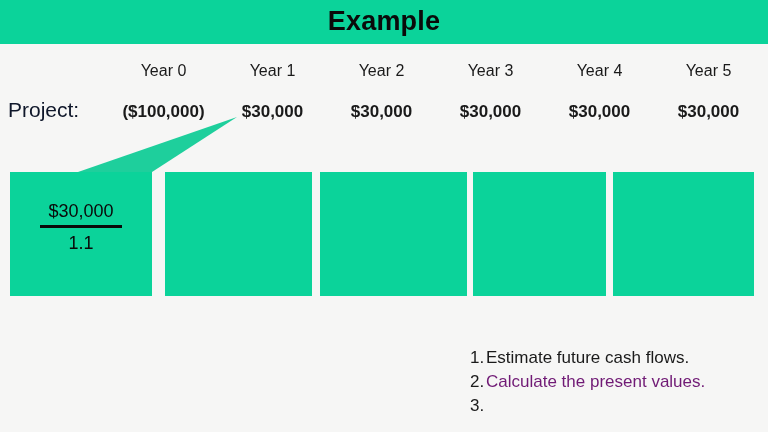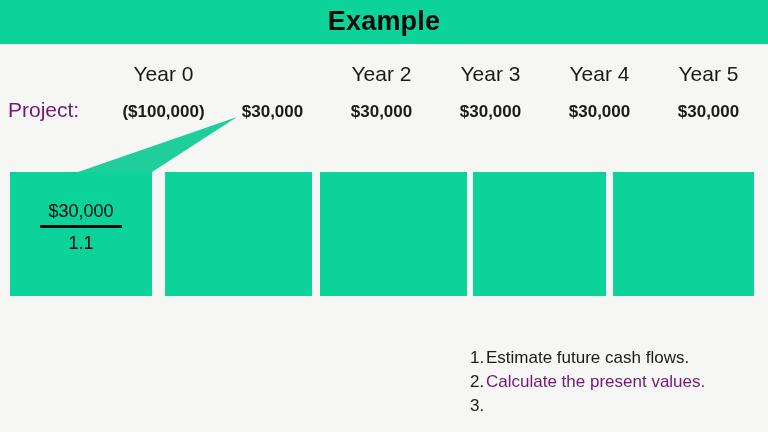--- a/index.html
+++ b/index.html
@@ -49,29 +49,29 @@
     left: 0;
     top: 44px;
     width: 768px;
     height: 90px;
   }
   #row-label {
     position: absolute;
     left: 8px;
     top: 54px;
     font-size: 21px;
-    color: #701a75;
+    color: #0f172a;
     white-space: nowrap;
   }
   .year-head {
     position: absolute;
     top: 18px;
     width: 109px;
     text-align: center;
-    font-size: 21px;
+    font-size: 16px;
     color: #1a1a1a;
     white-space: nowrap;
   }
   .year-val {
     position: absolute;
     top: 58px;
     width: 109px;
     text-align: center;
     font-size: 17px;
     color: #1a1a1a;
@@ -163,20 +163,21 @@
 <div id="slide">
 
   <div id="title-bar">
     <div id="title-text">Example</div>
   </div>
 
   <div id="table-region">
     <div id="row-label">Project:</div>
 
     <div class="year-head" style="left:109px;">Year 0</div>
+    <div class="year-head" style="left:218px;">Year 1</div>
     <div class="year-head" style="left:327px;">Year 2</div>
     <div class="year-head" style="left:436px;">Year 3</div>
     <div class="year-head" style="left:545px;">Year 4</div>
     <div class="year-head" style="left:654px;">Year 5</div>
 
     <div class="year-val" style="left:109px;">($100,000)</div>
     <div class="year-val" style="left:218px;">$30,000</div>
     <div class="year-val" style="left:327px;">$30,000</div>
     <div class="year-val" style="left:436px;">$30,000</div>
     <div class="year-val" style="left:545px;">$30,000</div>

